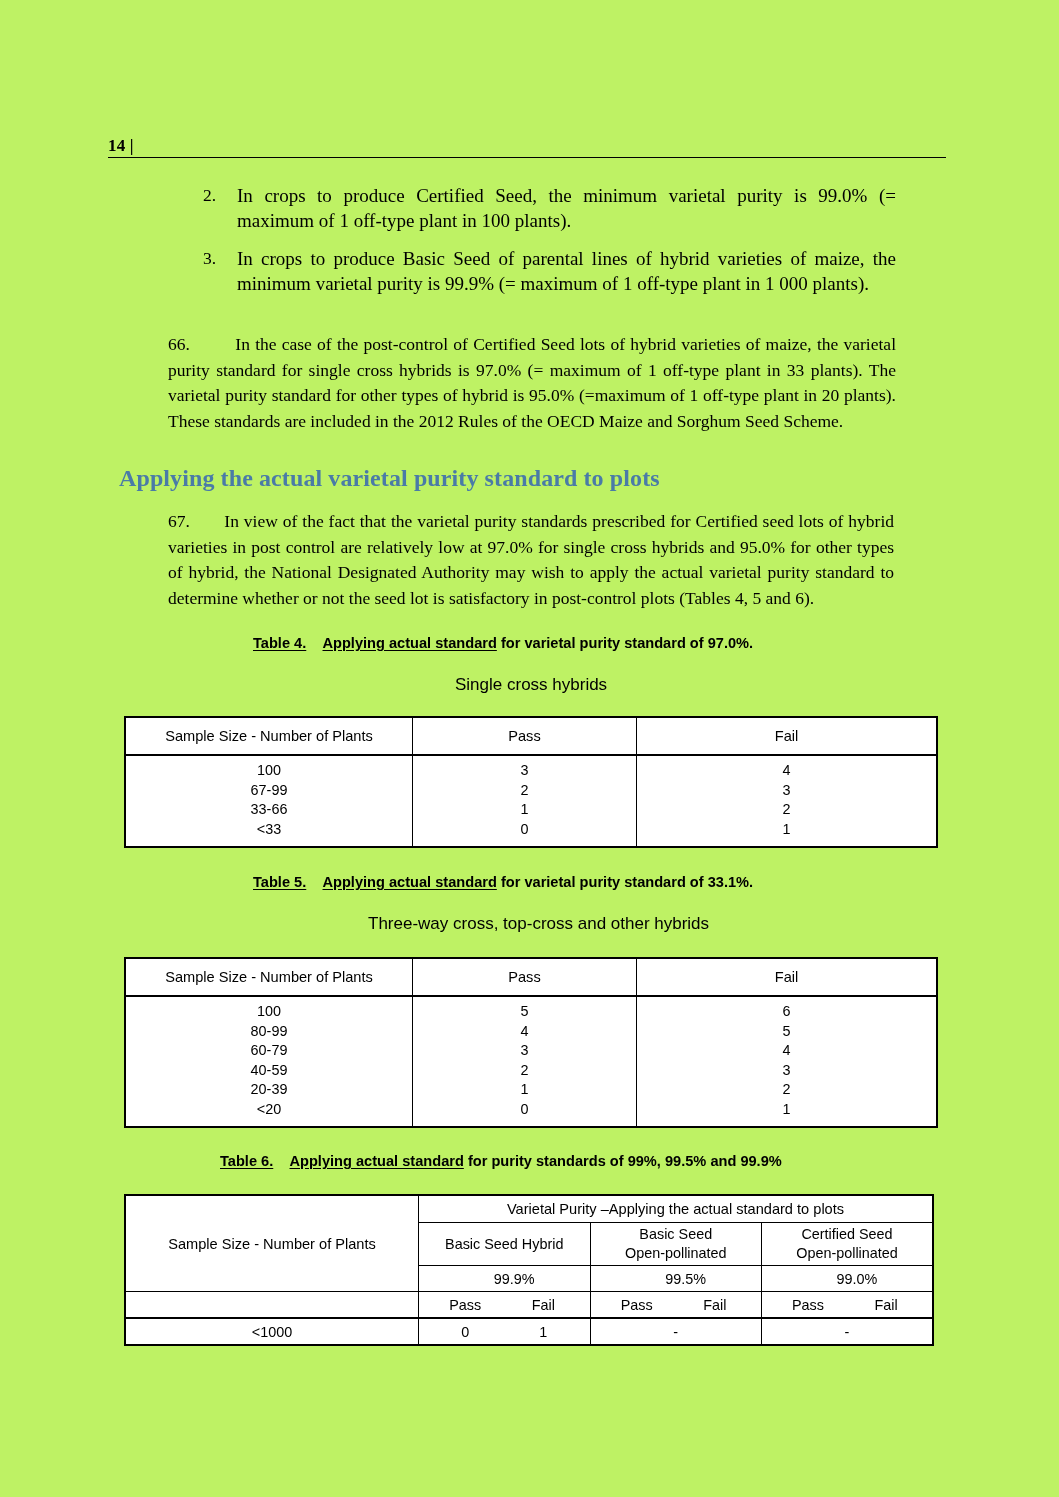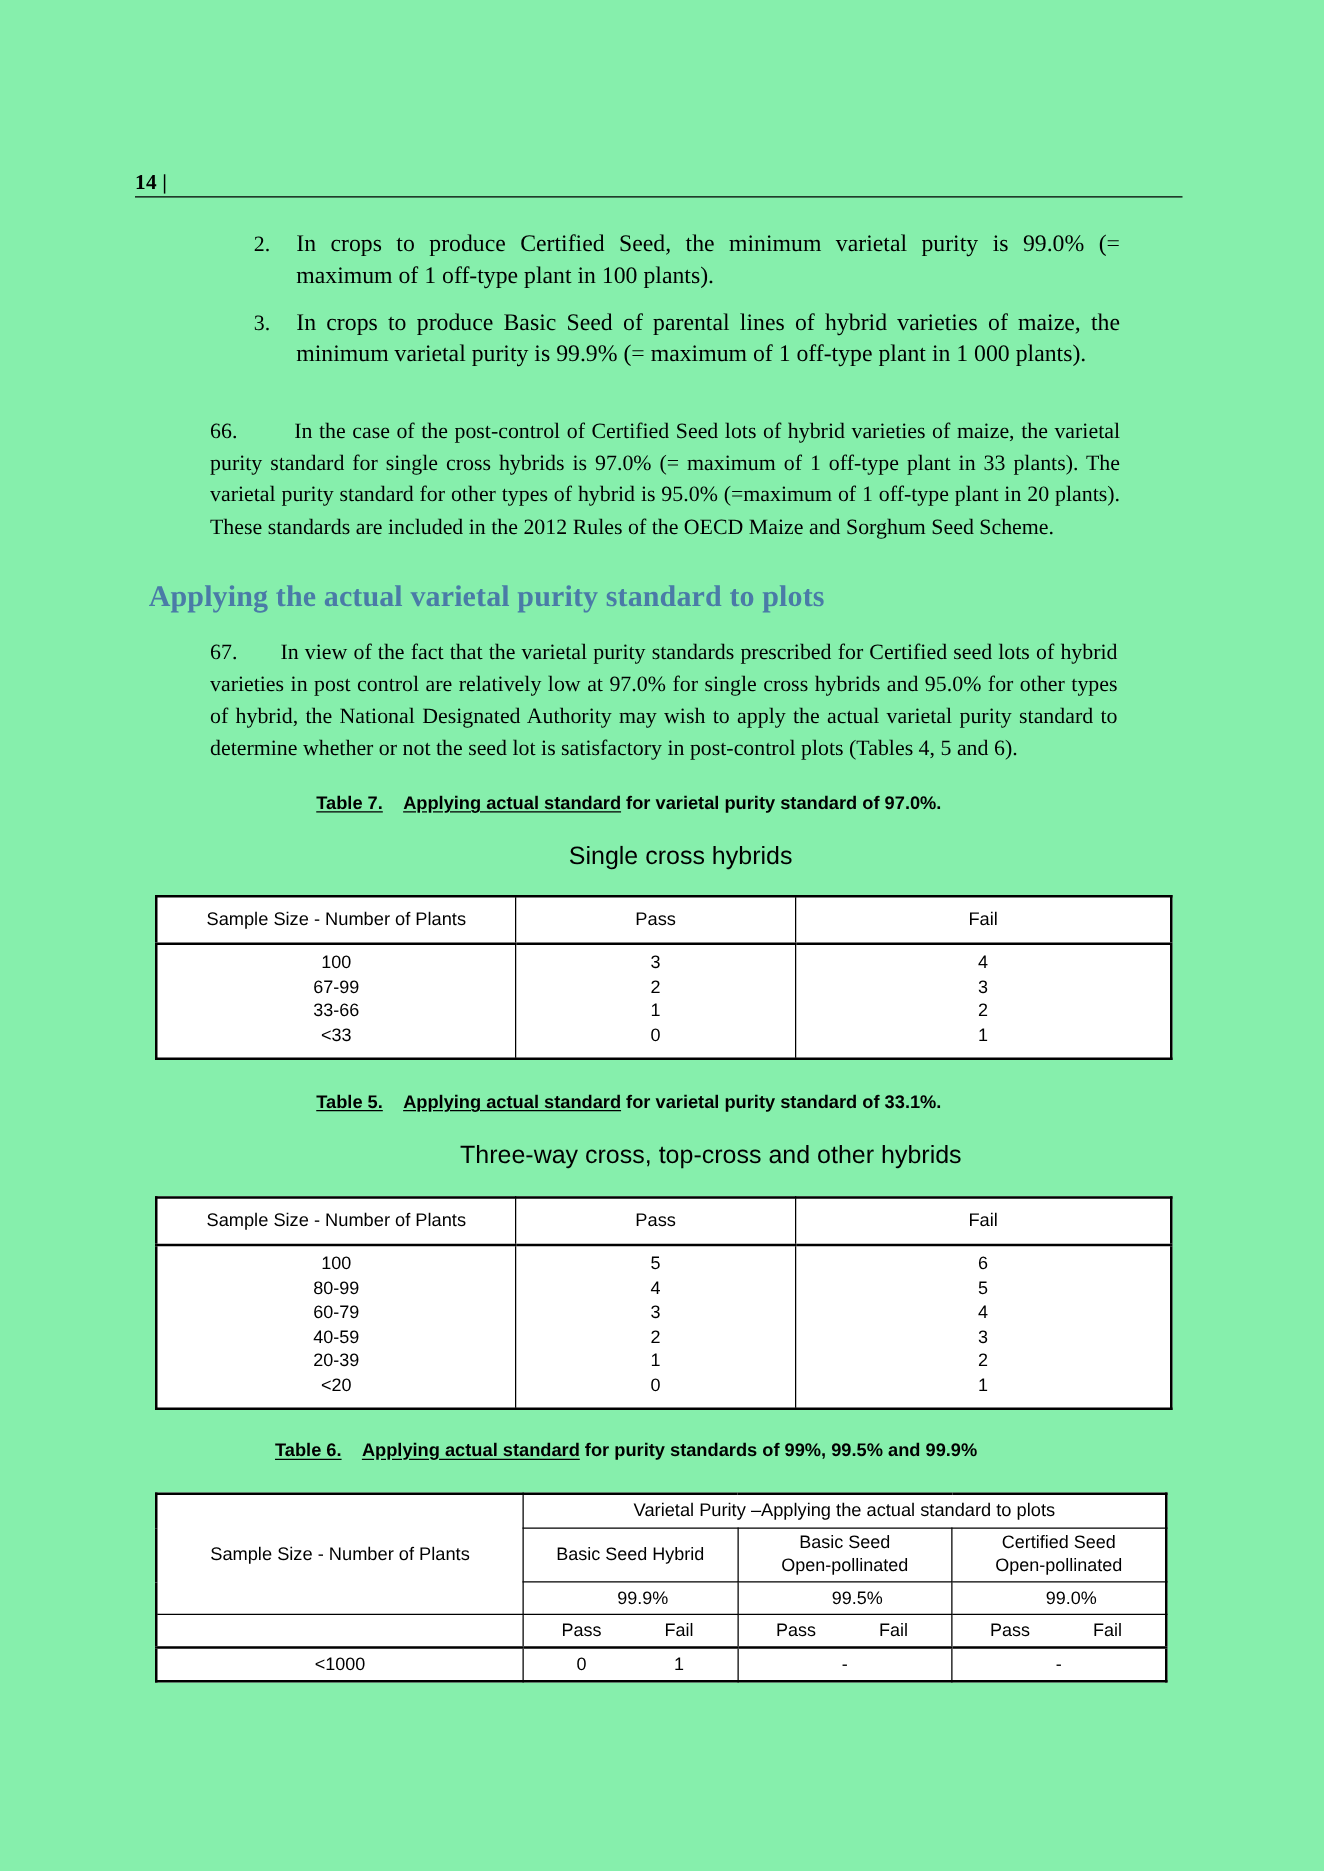--- a/index.html
+++ b/index.html
@@ -14,21 +14,21 @@
     color: #000000;
     position: relative;
     overflow: hidden;
   }
 
   .page {
     position: absolute;
     left: 0; top: 0;
     width: 1059px;
     height: 1497px;
-    background: #86efac;
+    background: #bef264;
   }
 
   
   .page-header {
     position: absolute;
     left: 108px;
     top: 136px;
     width: 838px;
   }
   .page-header-inner {
@@ -114,21 +114,21 @@
     white-space: nowrap;
   }
   .caption-underline {
     text-decoration: underline;
     text-underline-offset: 2px;
   }
   .table-subtitle {
     position: absolute;
     font-family: "Liberation Sans", sans-serif;
     font-weight: normal;
-    font-size: 20px;
+    font-size: 17px;
     line-height: 18px;
     color: #000;
     white-space: nowrap;
   }
 
   .cap-t4 { left: 253px; top: 634px; }
   .sub-t4 { left: 455px; top: 676px; }
   .cap-t5 { left: 253px; top: 873px; }
   .sub-t5 { left: 368px; top: 915px; }
   .cap-t6 { left: 220px; top: 1152px; }
@@ -239,21 +239,21 @@
     <span class="para-num">66.</span><span class="para-num">	&nbsp;&nbsp;&nbsp;&nbsp;&nbsp;&nbsp;</span><span id="p66"><span>In the case of the post-control of Certified Seed lots of </span><span class="plain">hybrid</span><span> varieties of maize, the varietal purity standard for single cross hybrids is 97.0% (= maximum of 1 off-type plant in 33 plants). The varietal purity standard for other types of </span><span class="plain">hybrid</span><span> is 95.0% (=maximum of 1 off-type plant in 20 plants). These standards are included in the 2012 Rules of the OECD Maize and Sorghum Seed Scheme.</span></span>
   </div>
 
   <div class="section-heading">Applying the actual varietal purity standard to plots</div>
 
   <div class="para para-67">
     <span class="para-num">67.</span><span class="para-num">&nbsp;&nbsp;&nbsp;&nbsp;&nbsp;&nbsp;&nbsp;</span><span>In view of the fact that the varietal purity standards prescribed for Certified seed lots of hybrid varieties in post control are relatively low at 97.0% for single cross hybrids and 95.0% for other types of hybrid, the National Designated Authority may wish to apply the actual varietal purity standard to determine whether or not the seed lot is satisfactory in post-control plots (Tables 4, 5 and 6).</span>
   </div>
 
   <div class="table-caption cap-t4">
-    <span class="caption-underline">Table 7.</span>
+    <span class="caption-underline">Table 4.</span>
     <span>&nbsp;&nbsp;&nbsp;</span><span class="caption-underline">Applying actual standard</span><span> for varietal purity standard of 97.0%.</span>
   </div>
   <div class="table-subtitle sub-t4">Single cross hybrids</div>
 
   <table class="tbl outer" id="table4">
     <tbody>
         <tr>
       <td class="hdr-cell col-label">Sample Size - Number of Plants</td>
       <td class="hdr-cell col-pass">Pass</td>
       <td class="hdr-cell col-fail">Fail</td>

